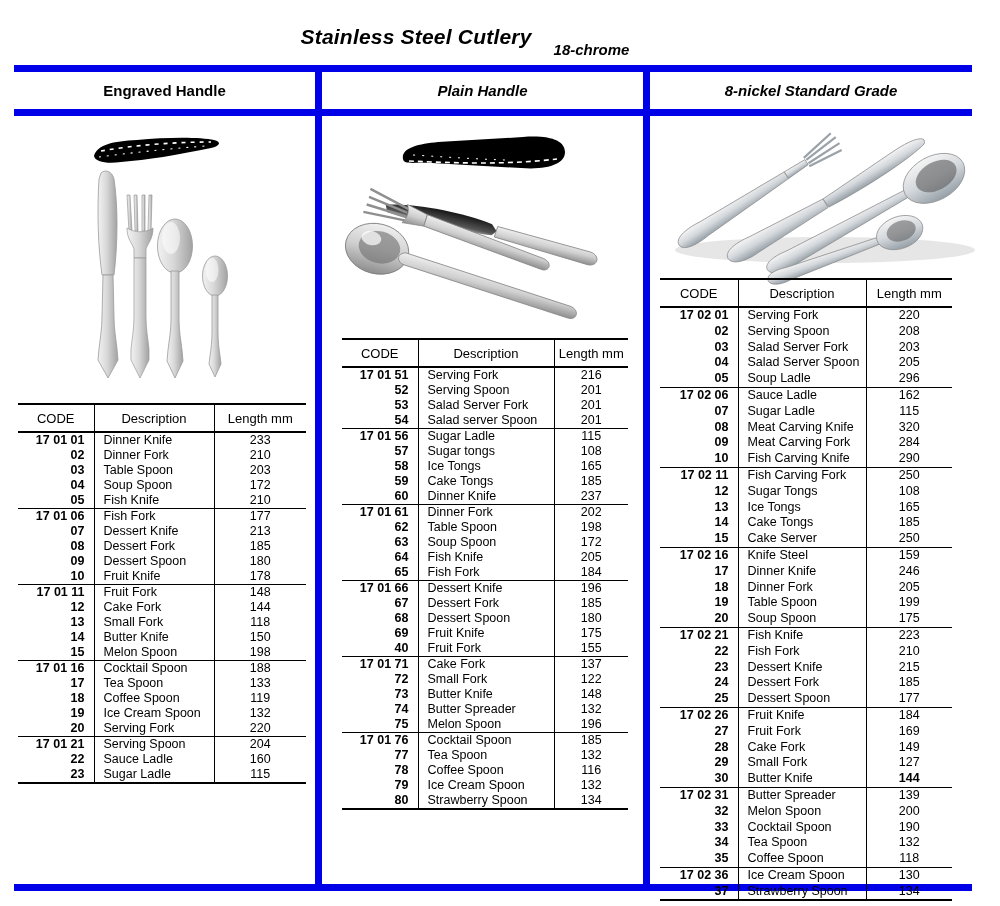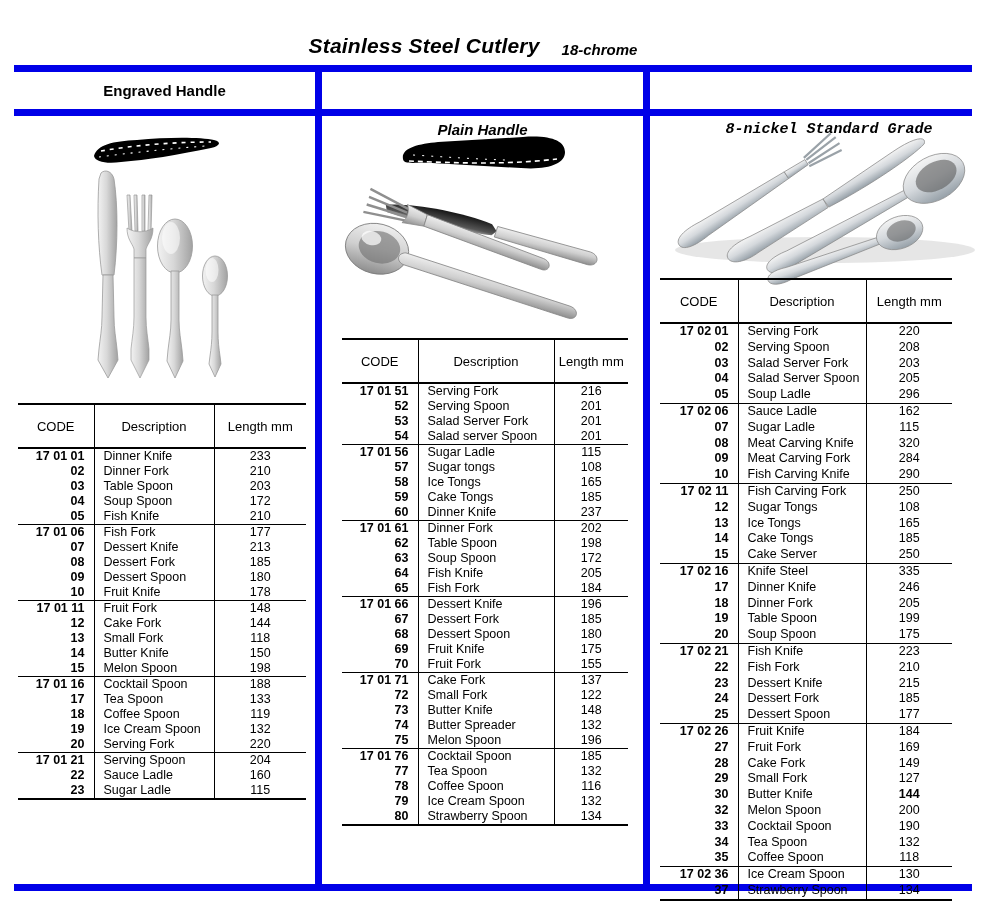--- a/index.html
+++ b/index.html
@@ -7,59 +7,59 @@
   html, body { background: #fff; }
   body {
     width: 1000px; height: 906px; position: relative;
     font-family: "Liberation Sans", sans-serif; color: var(--ink);
     overflow: hidden;
   }
   .abs { position: absolute; }
 
   
   .title-row {
-    left: 8px; top: 15px; width: 930px;
-    display: flex; justify-content: center; align-items: flex-end; gap: 22px;
+    left: 0; top: 15px; width: 930px;
+    display: flex; justify-content: center; align-items: center; gap: 22px;
   }
   .main-title { font-size: 21px; font-weight: bold; font-style: italic; letter-spacing: .2px; }
   .sub-title  { font-size: 15px; font-weight: bold; font-style: italic; margin-top: 26px; }
 
   
   .hl { left: 14px; width: 958px; height: 7px; background: var(--accent); }
   .hl.t { top: 65px; } .hl.m { top: 109px; } .hl.b { top: 884px; }
   .vl { top: 65px; width: 7px; height: 826px; background: var(--accent); }
   .vl.v1 { left: 315px; } .vl.v2 { left: 643px; }
 
   
   .band-hd {
     top: 72px; height: 37px; display: flex; align-items: center; justify-content: center;
     font-size: 15px; font-weight: bold;
   }
-  .band-hd.italic { font-style: italic; margin-top: 39px; }
+  .band-hd.italic { font-style: italic; }
   .bh1 { left: 14px;  width: 301px; }
   .bh2 { left: 322px; width: 321px; }
-  .bh3 { left: 668px; width: 322px; font-family: Liberation Mono, monospace; }
+  .bh3 { left: 650px; width: 322px; }
 
   
   svg { overflow: visible; display: block; }
   .img1 { left: 15px;  top: 115px; }
   .img2 { left: 325px; top: 115px; }
   .img3 { left: 650px; top: 112px; }
 
   
   .tbl-host.t0 { left: 18px;  top: 403px; width: 288px; }
   .tbl-host.t1 { left: 342px; top: 338px; width: 286px; }
   .tbl-host.t2 { left: 660px; top: 278px; width: 292px; }
   table.cat-table {
     border-collapse: collapse; width: 100%;
     border-top: 2px solid #000; border-bottom: 2px solid #000;
     table-layout: fixed;
   }
   .cat-table th {
-    font-weight: normal; font-size: 13px; height: 44px;
+    font-weight: normal; font-size: 13px; height: 28px;
     border-bottom: 2px solid #000; text-align: center; vertical-align: middle;
   }
   .cat-table td { height: 15px; line-height: 15px; font-size: 12.5px; vertical-align: middle; white-space: nowrap; overflow: hidden; }
   .t2 .cat-table td { height: 15.8px; line-height: 15.8px; }
   .cell-code { font-weight: bold; text-align: right; padding-right: 9px; border-right: 1px solid #000; }
   .cell-desc { text-align: left; padding-left: 9px; border-right: 1px solid #000; }
   .cell-len  { text-align: center; }
   .cell-len.bold { font-weight: bold; }
   .h-code, .h-desc { border-right: 1px solid #000; }
   tr.group-start td { border-top: 1px solid #000; }
@@ -433,21 +433,21 @@
           <td class="cell-code">68</td>
           <td class="cell-desc">Dessert Spoon</td>
           <td class="cell-len">180</td>
         </tr>
         <tr>
           <td class="cell-code">69</td>
           <td class="cell-desc">Fruit Knife</td>
           <td class="cell-len">175</td>
         </tr>
         <tr>
-          <td class="cell-code">70</td>
+          <td class="cell-code">40</td>
           <td class="cell-desc">Fruit Fork</td>
           <td class="cell-len">155</td>
         </tr>
         <tr class="group-start">
           <td class="cell-code">17 01 71</td>
           <td class="cell-desc">Cake Fork</td>
           <td class="cell-len">137</td>
         </tr>
         <tr>
           <td class="cell-code">72</td>
@@ -583,21 +583,21 @@
           <td class="cell-len">185</td>
         </tr>
         <tr>
           <td class="cell-code">15</td>
           <td class="cell-desc">Cake Server</td>
           <td class="cell-len">250</td>
         </tr>
         <tr class="group-start">
           <td class="cell-code">17 02 16</td>
           <td class="cell-desc">Knife Steel</td>
-          <td class="cell-len">335</td>
+          <td class="cell-len">159</td>
         </tr>
         <tr>
           <td class="cell-code">17</td>
           <td class="cell-desc">Dinner Knife</td>
           <td class="cell-len">246</td>
         </tr>
         <tr>
           <td class="cell-code">18</td>
           <td class="cell-desc">Dinner Fork</td>
           <td class="cell-len">205</td>
@@ -655,20 +655,25 @@
         <tr>
           <td class="cell-code">29</td>
           <td class="cell-desc">Small Fork</td>
           <td class="cell-len">127</td>
         </tr>
         <tr>
           <td class="cell-code">30</td>
           <td class="cell-desc">Butter Knife</td>
           <td class="cell-len bold">144</td>
         </tr>
+        <tr class="group-start">
+          <td class="cell-code">17 02 31</td>
+          <td class="cell-desc">Butter Spreader</td>
+          <td class="cell-len">139</td>
+        </tr>
         <tr>
           <td class="cell-code">32</td>
           <td class="cell-desc">Melon Spoon</td>
           <td class="cell-len">200</td>
         </tr>
         <tr>
           <td class="cell-code">33</td>
           <td class="cell-desc">Cocktail Spoon</td>
           <td class="cell-len">190</td>
         </tr>

